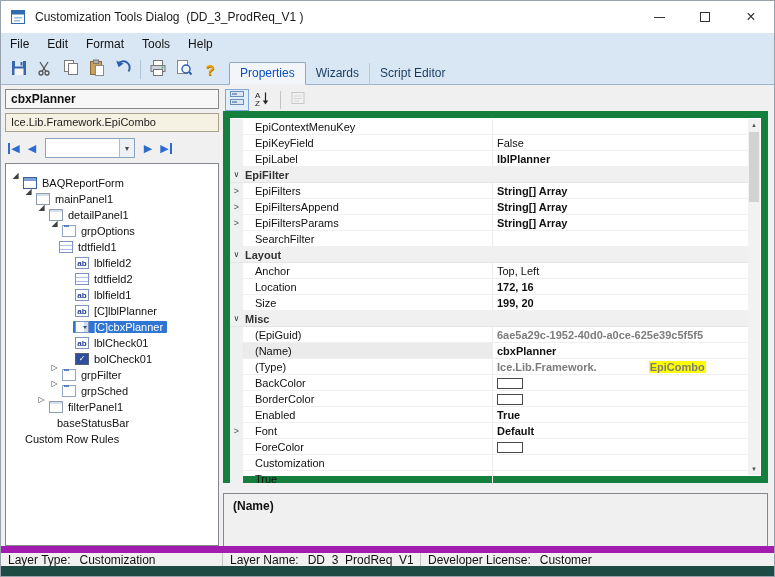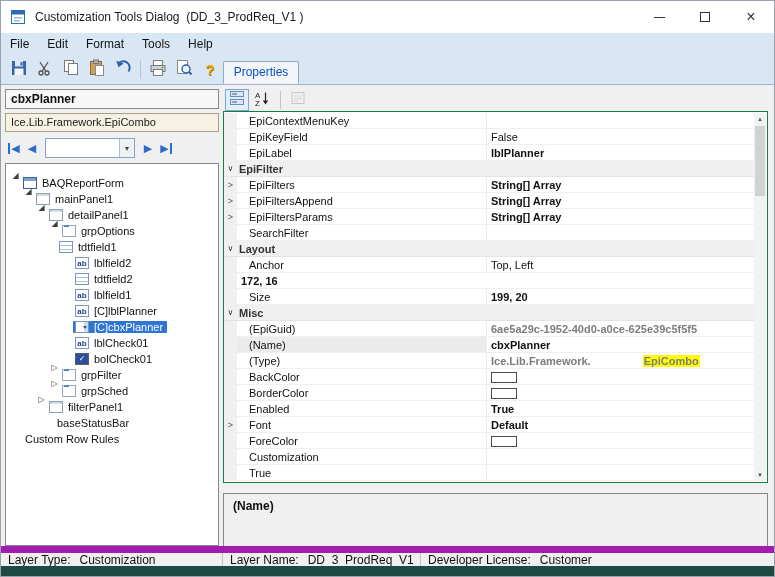--- a/index.html
+++ b/index.html
@@ -19,21 +19,21 @@
   
   .menubar { position:absolute; top:32px; left:0; right:0; height:22px; background:#d9e7f5; display:flex; align-items:center; }
   .menu-item { padding:0 9px; font-size:12px; color:#111; line-height:22px; }
   .toolbarstrip { position:absolute; top:54px; left:0; right:0; height:30px; background:#d9e7f5; border-bottom:1px solid #9db4ca; }
   .toolbar { position:absolute; left:5px; top:1px; height:27px; display:flex; align-items:center; }
   .tbtn { width:26px; height:25px; display:flex; align-items:center; justify-content:center; }
   .tsep { width:1px; height:19px; background:#b3c5d8; margin:0 4px; }
   .help-q { color:#f0a200; font-weight:bold; font-size:15px; text-shadow:0.5px 0.5px 0 #a87500; }
 
   
-  .tabstrip { position:absolute; left:212px; bottom:-1px; display:flex; align-items:flex-end; height:24px;flex-direction:column; }
+  .tabstrip { position:absolute; left:228px; bottom:-1px; display:flex; align-items:flex-end; height:24px; }
   .tab { height:22px; line-height:21px; padding:0 10px; font-size:12px; color:#173a5e; }
   .tab.sel { background:#f2f6fa; border:1px solid #8fa8c0; border-bottom:1px solid #f0f0f0; color:#0b4fc0; height:23px; border-radius:2px 2px 0 0; }
   .tab:not(.sel) + .tab:not(.sel) { border-left:1px solid #b7c8da; }
 
   
   .client { position:absolute; top:84px; left:0; right:0; height:463px; background:#f0f0f0; }
 
   
   .leftpanel { position:absolute; left:4px; top:0; width:214px; height:100%; }
   .ctlname { position:absolute; top:4px; left:0; right:0; height:20px; background:#f7f7f7; border:1px solid #898989; font-size:12px; font-weight:bold; color:#111; padding:2px 5px; }
@@ -63,21 +63,21 @@
   .ti-combo::after { content:""; position:absolute; right:1px; top:4px; border:2px solid transparent; border-top:3px solid #33507e; }
   .ti-checkbox { border:1px solid #55606e; background:#2d4f9e; color:#fff; font-size:8px; line-height:10px; }
 
   
   .rightpanel { position:absolute; left:222px; right:6px; top:0; bottom:2px; }
   .ptoolbar { position:absolute; left:2px; top:3px; height:23px; display:flex; align-items:center; }
   .pbtn { width:24px; height:22px; display:flex; align-items:center; justify-content:center; margin-right:1px; border:1px solid transparent; }
   .pbtn.pressed { background:#e3eefb; border:1px solid #7da7d8; }
   .pbtn.disabled { opacity:.45; }
   .psep { width:1px; height:18px; background:#c2c2c2; margin:0 5px; }
-  .pgrid { position:absolute; left:0; right:0; top:26px; height:372px; background:#fff; border:1px solid #15803d; }
+  .pgrid { position:absolute; left:0; right:0; top:26px; height:372px; background:#fff; border:7px solid #15803d; }
   .prows { position:absolute; left:0; top:1px; right:13px; }
   .prow { height:16px; display:flex; align-items:stretch; font-size:11px; border-bottom:1px solid #f0f0f0; }
   .prow .gut { width:13px; flex:none; background:#f0f0f0; color:#555; font-size:9px; display:flex; align-items:center; justify-content:center; }
   .prow .pname { width:250px; flex:none; padding:2px 2px 0 12px; border-right:1px solid #ececec; color:#111; overflow:hidden; white-space:nowrap; }
   .prow .pval { flex:1; padding:1px 4px 0; color:#111; display:flex; align-items:center; gap:4px; white-space:nowrap; overflow:hidden; }
   .pval.b { font-weight:bold; }
   .pval.g { color:#7c7c7c; }
   .prow.cat { background:#f0f0f0; border-bottom:1px solid #e4e4e4; }
   .prow.cat .pname { flex:1; width:auto; font-weight:bold; color:#333; border-right:none; padding-left:2px; }
   .prow.cat .gut { color:#333; font-size:8px; }
@@ -415,20 +415,21 @@
               <span class="gut">∨</span>
               <span class="pname">Layout</span>
             </div>
             <div class="prow">
               <span class="gut"></span>
               <span class="pname">Anchor</span>
               <span class="pval">Top, Left</span>
             </div>
             <div class="prow">
               <span class="gut"></span>
+              <span class="pname">Location</span>
               <span class="pval b">172, 16</span>
             </div>
             <div class="prow">
               <span class="gut"></span>
               <span class="pname">Size</span>
               <span class="pval b">199, 20</span>
             </div>
             <div class="prow cat">
               <span class="gut">∨</span>
               <span class="pname">Misc</span>

